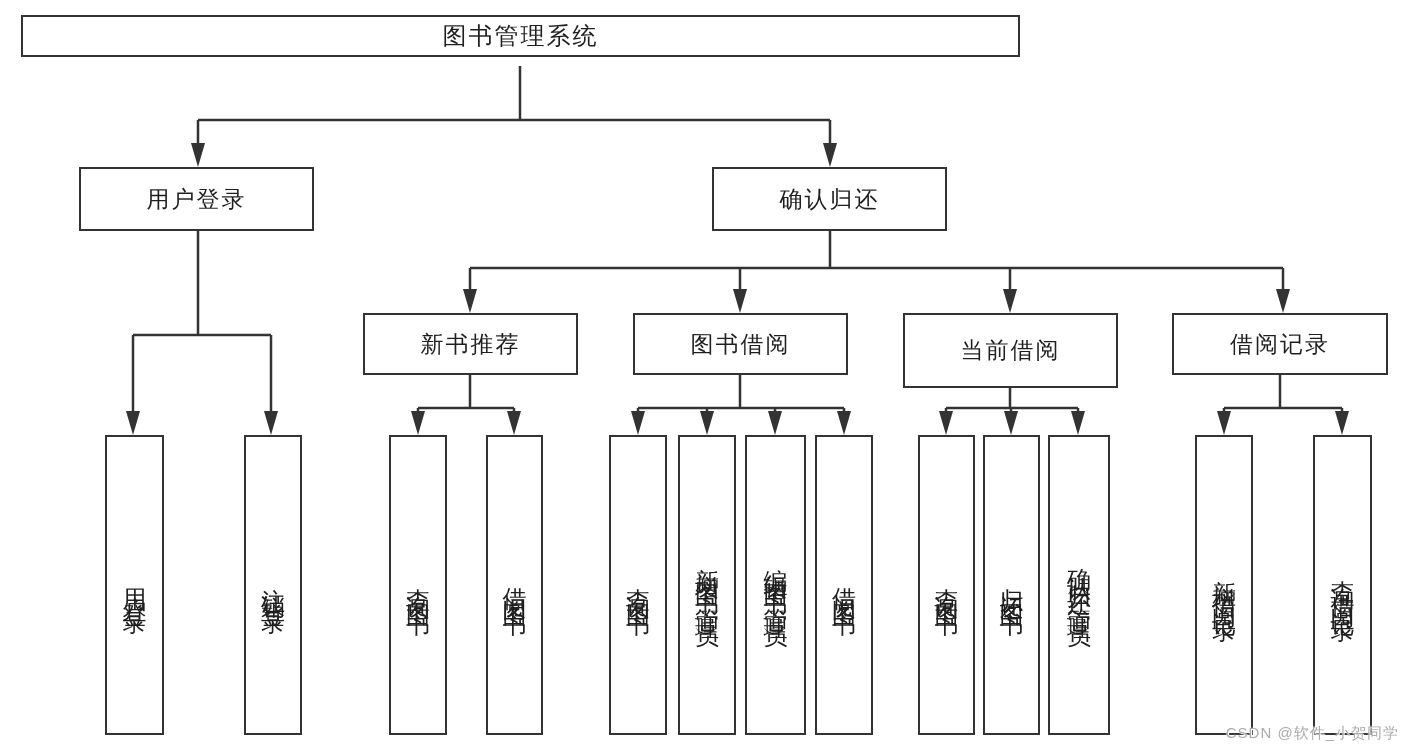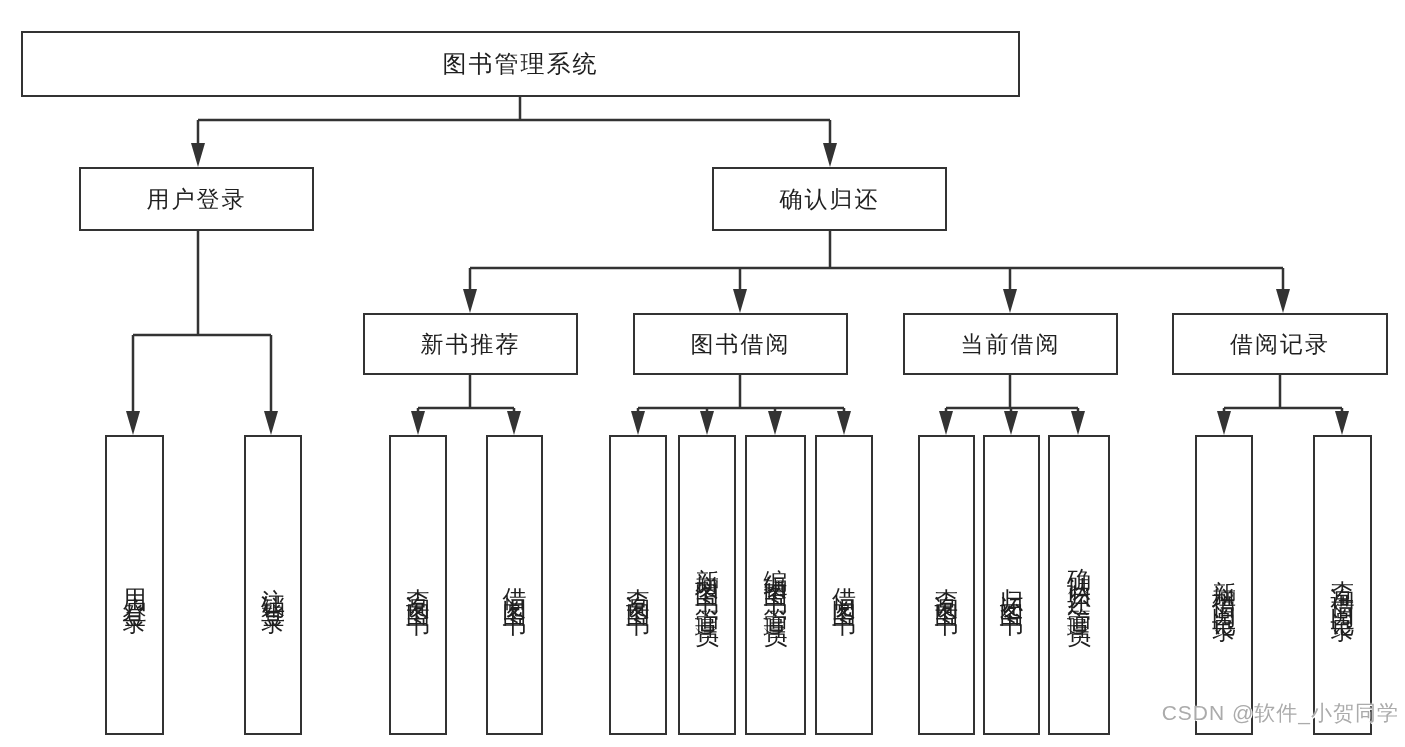--- a/index.html
+++ b/index.html
@@ -20,22 +20,22 @@
     color:var(--text);font-size:23px;letter-spacing:2px;
     z-index:2;white-space:nowrap;
   }
   .node.root{font-size:24px;}
   .node.leaf{top:435px;height:300px;font-size:24px;}
   .leaf .vtext{
     writing-mode:vertical-rl;text-orientation:mixed;
     line-height:1;letter-spacing:8px;white-space:nowrap;
   }
   .watermark{
-    position:absolute;right:6px;bottom:20px;z-index:3;
-    color:var(--watermark);font-size:21px;letter-spacing:1px;
+    position:absolute;right:6px;bottom:4px;z-index:3;
+    color:var(--watermark);font-size:15px;letter-spacing:1px;
     text-shadow:0 0 2px #ffffff,1px 1px 0 #ffffff;
   }
 </style>
 </head>
 <body>
 
 <div class="stage">
 
   <svg class="wires" width="1405" height="747" viewBox="0 0 1405 747">
     <path d="M520 66 V120 M198 120 H830 M198 120 V152 M830 120 V152
@@ -61,38 +61,38 @@
       <polygon points="768,411 782,411 775,435"></polygon>
       <polygon points="837,411 851,411 844,435"></polygon>
       <polygon points="939,411 953,411 946,435"></polygon>
       <polygon points="1004,411 1018,411 1011,435"></polygon>
       <polygon points="1071,411 1085,411 1078,435"></polygon>
       <polygon points="1217,411 1231,411 1224,435"></polygon>
       <polygon points="1335,411 1349,411 1342,435"></polygon>
     </g>
   </svg>
 
-  <div class="node root" style="left:21px;top:31px;width:999px;height:66px">
+  <div class="node root" style="left:21px;top:15px;width:999px;height:42px">
     <span>图书管理系统</span>
   </div>
 
   <div class="node" style="left:79px;top:167px;width:235px;height:64px">
     <span>用户登录</span>
   </div>
   <div class="node" style="left:712px;top:167px;width:235px;height:64px">
     <span>确认归还</span>
   </div>
 
   <div class="node" style="left:633px;top:313px;width:215px;height:62px">
     <span>图书借阅</span>
   </div>
   <div class="node" style="left:363px;top:313px;width:215px;height:62px">
     <span>新书推荐</span>
   </div>
-  <div class="node" style="left:903px;top:313px;width:215px;height:62px">
+  <div class="node" style="left:903px;top:313px;width:215px;height:75px">
     <span>当前借阅</span>
   </div>
   <div class="node" style="left:1172px;top:313px;width:216px;height:62px">
     <span>借阅记录</span>
   </div>
 
   <div class="node leaf" style="left:105px;width:59px">
     <span class="vtext">用户登录</span>
   </div>
   <div class="node leaf" style="left:244px;width:58px">

